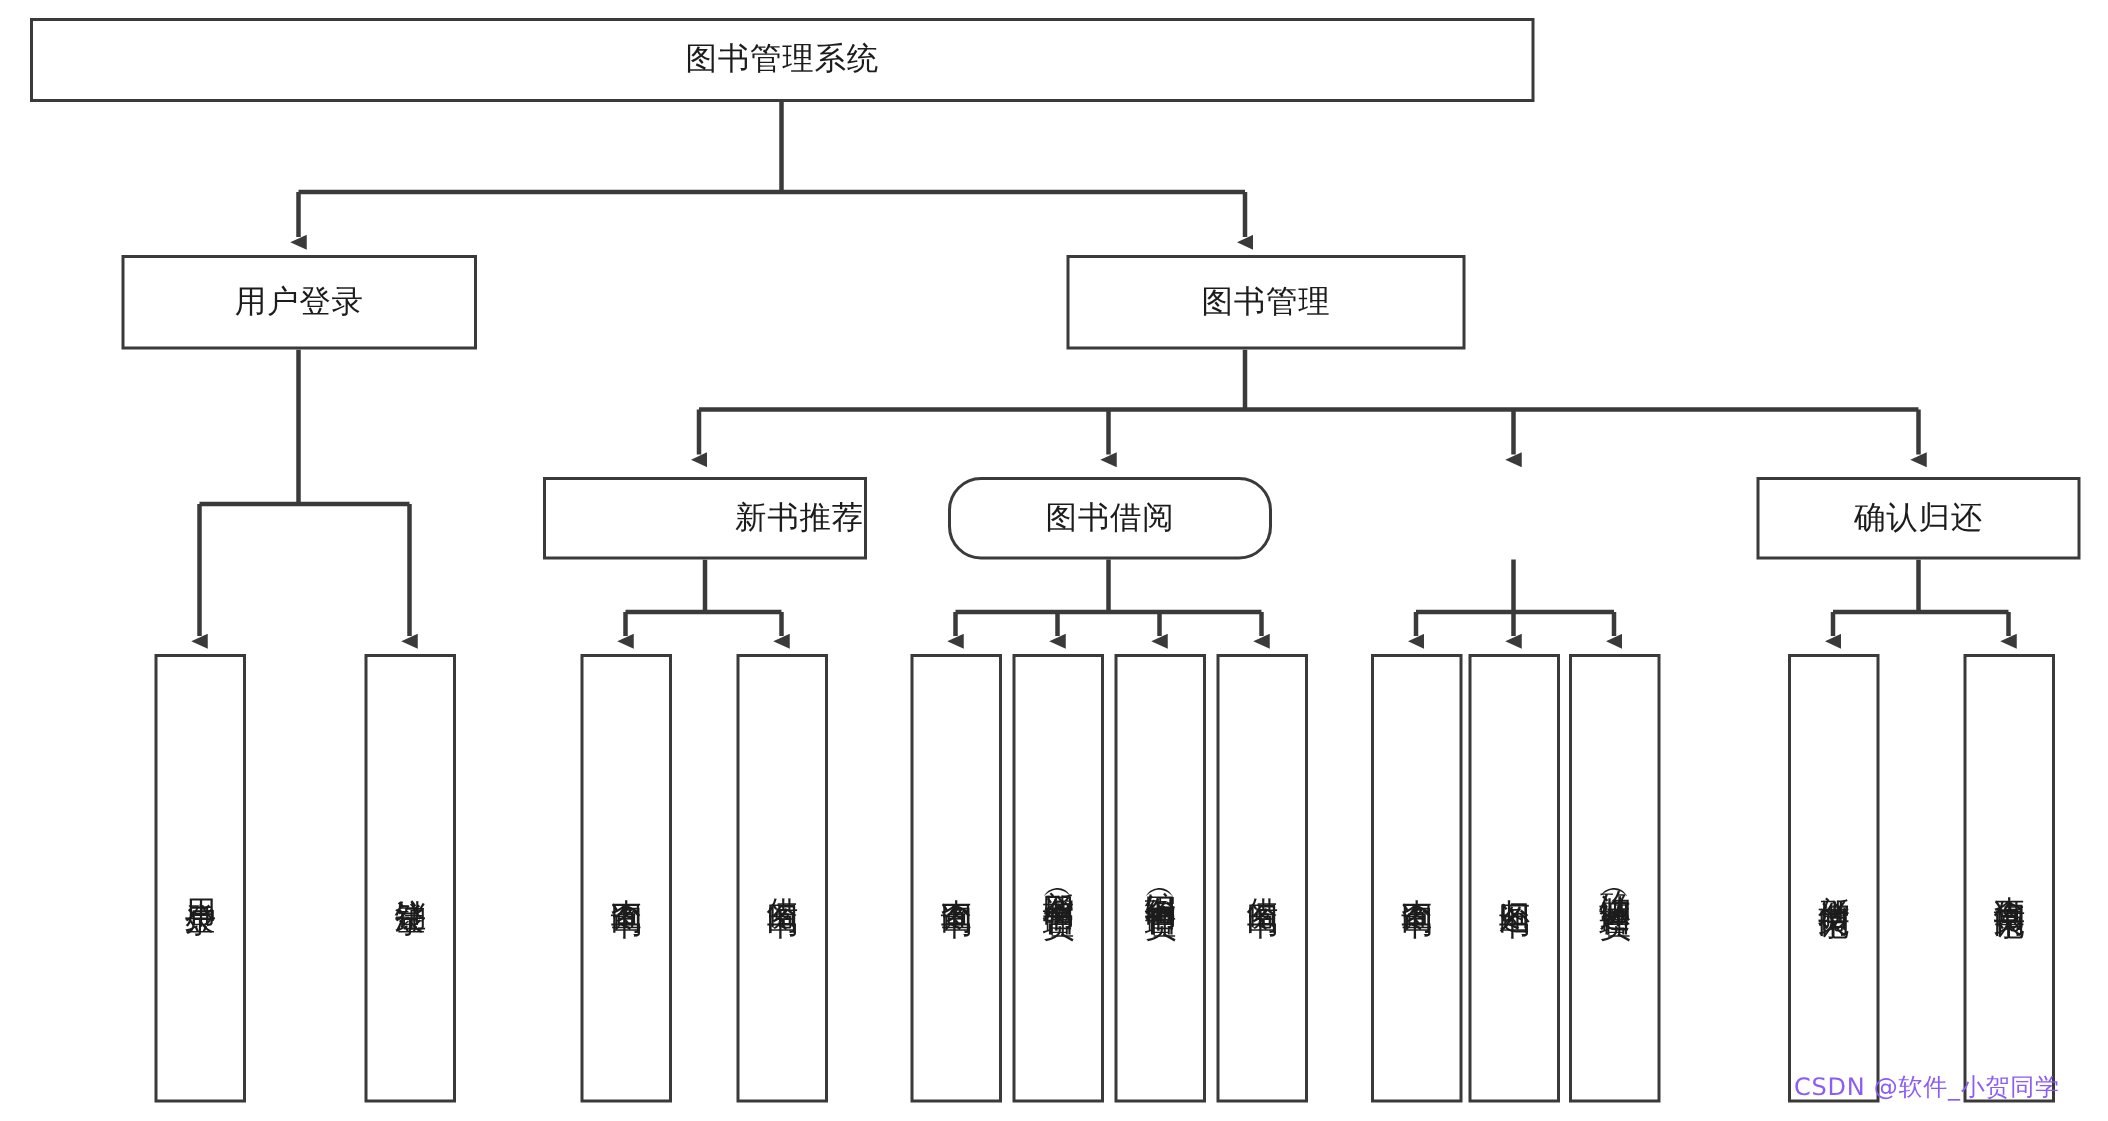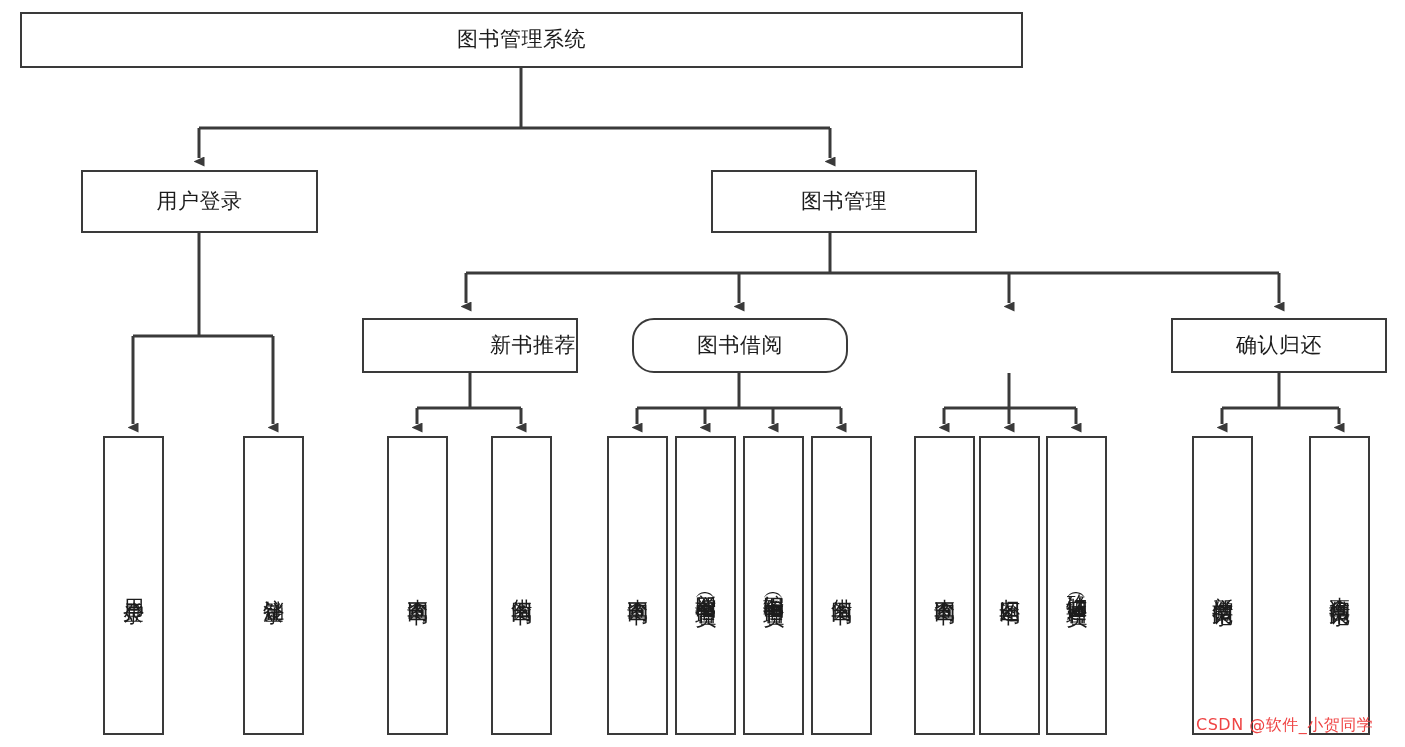--- a/index.html
+++ b/index.html
@@ -52,21 +52,21 @@
     padding: 4px 0;
   }
   .node-v .vtxt {
     writing-mode: vertical-rl;
     text-orientation: upright;
     display: block;
   }
   .watermark {
     position: absolute;
     font-size: 16px;
-    color: #ef4444;
+    color: #8b5cf6;
     letter-spacing: 0.5px;
     white-space: nowrap;
     font-family: "DejaVu Sans", "Liberation Sans", sans-serif;
   }
 </style>
 </head>
 <body>
 
 <div id="canvas">
 

